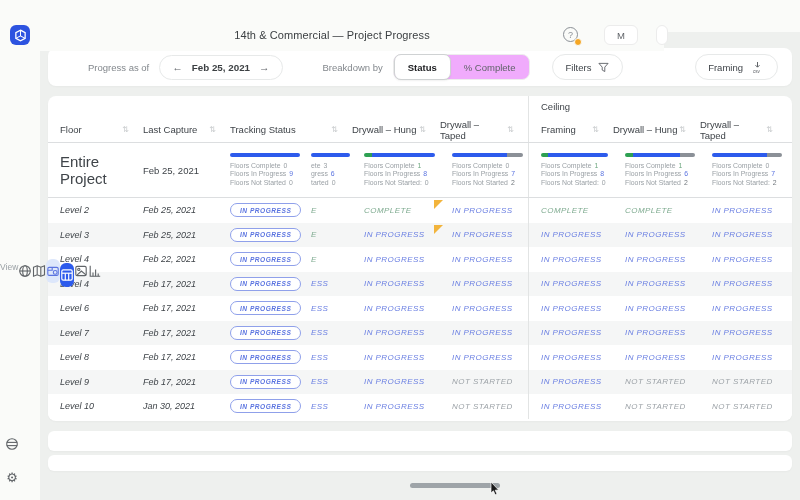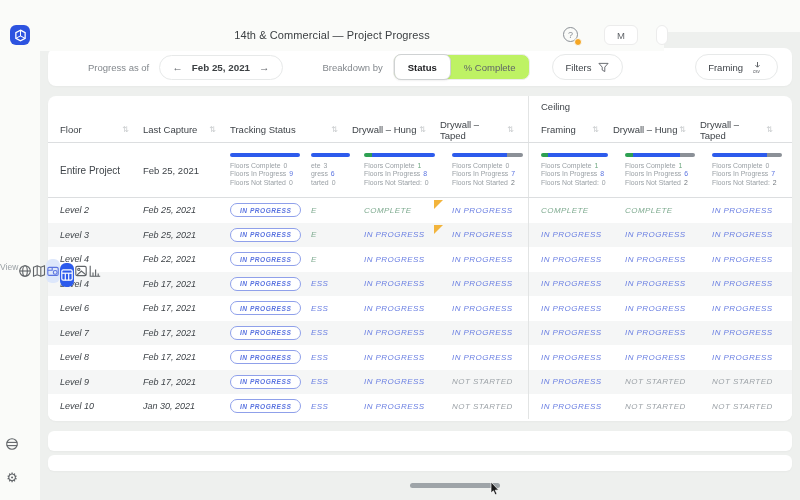--- a/index.html
+++ b/index.html
@@ -43,21 +43,21 @@
   .card { background:#fff; border-radius:8px; }
 
   
   .toolbar { height:38px; display:flex; align-items:center; padding:0 14px 0 16px; margin-bottom:10px;
              box-shadow:0 1px 2px rgba(0,0,0,.03); }
   .tb-label { font-size:9.5px; color:#82878c; white-space:nowrap;padding-left:24px; }
   .date-nav { display:flex; align-items:center; gap:9px; border:1px solid #e7e9e9; border-radius:15px; height:25px;
               padding:0 12px; margin:0 16px 0 10px; background:#fff; cursor:pointer; }
   .date-nav .arrow { font-size:10.5px; color:#5f6368; }
   .date-text { font-size:9.8px; font-weight:700; color:#3c4043; white-space:nowrap; }
-  .segmented { display:flex; align-items:center; background:#bef264; border:1px solid #ededed; border-radius:8px;
+  .segmented { display:flex; align-items:center; background:#f0abfc; border:1px solid #ededed; border-radius:8px;
                height:26px; margin-left:10px; }
   .seg { font-size:9.5px; color:#5f6368; padding:0 13px; height:26px; display:flex; align-items:center; cursor:pointer; white-space:nowrap; }
   .seg.selected { background:#fff; border:1px solid #cfd2d3; border-radius:7px; font-weight:700; color:#202124;
                   box-shadow:0 1px 2px rgba(0,0,0,.06); }
   .filters-btn { display:flex; align-items:center; gap:7px; border:1px solid #e7e9e9; border-radius:15px; height:26px;
                  padding:0 13px; margin-left:22px; font-size:9.5px; color:#3f4449; cursor:pointer; background:#fff; }
   .export-btn { margin-left:auto; display:flex; align-items:center; gap:7px; border:1px solid #e7e9e9; border-radius:15px;
                 height:26px; padding:0 12px; font-size:9.5px; color:#3f4449; cursor:pointer; background:#fff; }
 
   
@@ -68,21 +68,21 @@
                 height:21px; display:flex; align-items:center; }
   .header-row { height:25px; align-items:center; }
   .hcell { display:flex; align-items:center; justify-content:space-between; padding-right:14px; font-size:9.5px;
            color:#3f4449; font-weight:500; height:25px; cursor:pointer; }
   .hcell.span2 { grid-column:span 2; }
   .ceil-col { border-left:1px solid #e2e4e4; padding-left:12px; }
   .sort-icon { font-size:8px; color:#c7cacc; }
 
   
   .summary-row { height:56px; border-top:1px solid #dcdee0; border-bottom:1px solid #dcdee0; background:#fff; }
-  .s-floor { display:flex; align-items:center; font-size:10px; color:#3f4449; }
+  .s-floor { display:flex; align-items:center; font-size:15px; color:#3f4449; }
   .s-date { display:flex; align-items:center; font-size:9.5px; color:#3f4449; }
   .metric { display:flex; flex-direction:column; justify-content:center; padding-right:5px; }
   .metric.pad { padding-left:12px; }
   .metric.clipped-cell { padding-left:6px; padding-right:2px; overflow:hidden; }
   .mbar { display:flex; height:4px; border-radius:2px; overflow:hidden; margin-bottom:5px; width:100%; }
   .mbar span { height:4px; }
   .stat-line { display:flex; gap:3px; font-size:6.9px; line-height:8.6px; color:#9aa0a5; white-space:nowrap; }
   .stat-line .val { font-weight:500; }
 
   

